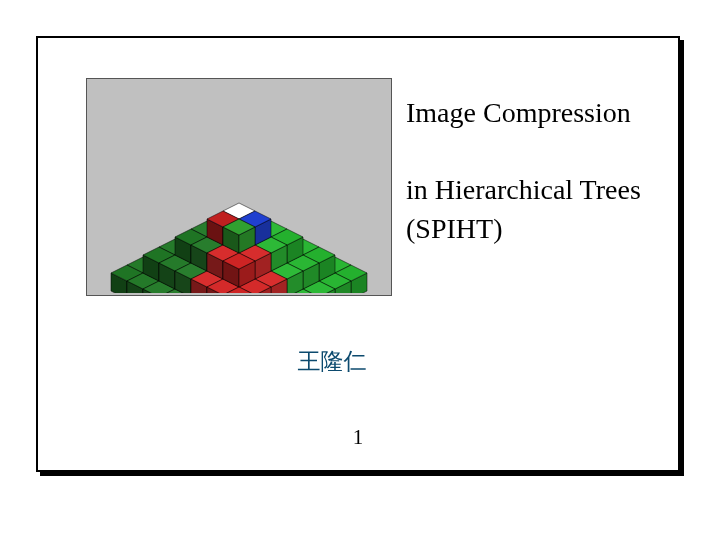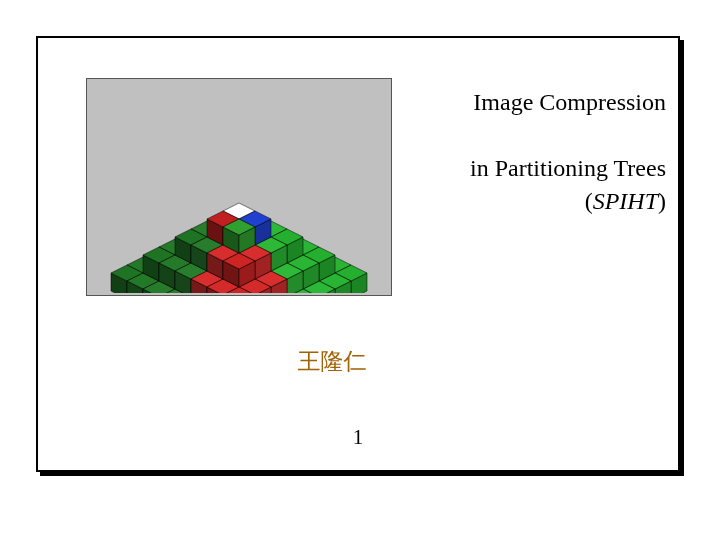--- a/index.html
+++ b/index.html
@@ -34,39 +34,37 @@
   .figure svg {
     position: absolute;
     left: -18px;
     top: 4px;
     width: 340px;
     height: 210px;
   }
   .title-block {
     position: absolute;
     left: 368px;
-    top: 48px;
+    top: 56px;
     width: 260px;
-    font-size: 24px;
+    font-size: 28px;
     line-height: 1.38;
     color: #000;
-    text-align: right;
   }
   .title-block .acronym {
-    font-style: italic;
     margin-top: 41px;
   }
   .author {
     position: absolute;
     left: 0;
     width: 588px;
     top: 308px;
     text-align: center;
     font-size: 23px;
-    color: #a16207;
+    color: #0c4a6e;
     font-family: Liberation Serif, serif;
   }
   .page-number {
     position: absolute;
     left: 0;
     right: 0;
     bottom: 20px;
     text-align: center;
     font-size: 21px;
     color: #000;
@@ -440,21 +438,21 @@
           <path d="M 154 144 l 0 18 l 16 8 l 0 -18 Z" fill="rgb(26,88,26)" stroke="#000" stroke-width="0.5"></path>
           <path d="M 186 144 l 0 18 l -16 8 l 0 -18 Z" fill="rgb(36,120,36)" stroke="#000" stroke-width="0.5"></path>
           <path d="M 170 136 l 16 8 l -16 8 l -16 -8 Z" fill="#30a030" stroke="#000" stroke-width="0.5"></path>
         </g>
     </svg>
   </div>
 
   <div class="title-block">
     <span>Image Compression</span><br>
     <br>
-    <span>in Partitioning Trees</span><br>
+    <span>in Hierarchical Trees</span><br>
     <span>(</span><span class="acronym">SPIHT</span><span>)</span>
   </div>
 
   <div class="author">王隆仁</div>
 
   <div class="page-number">1</div>
 
 </div>
 
 </body></html>

